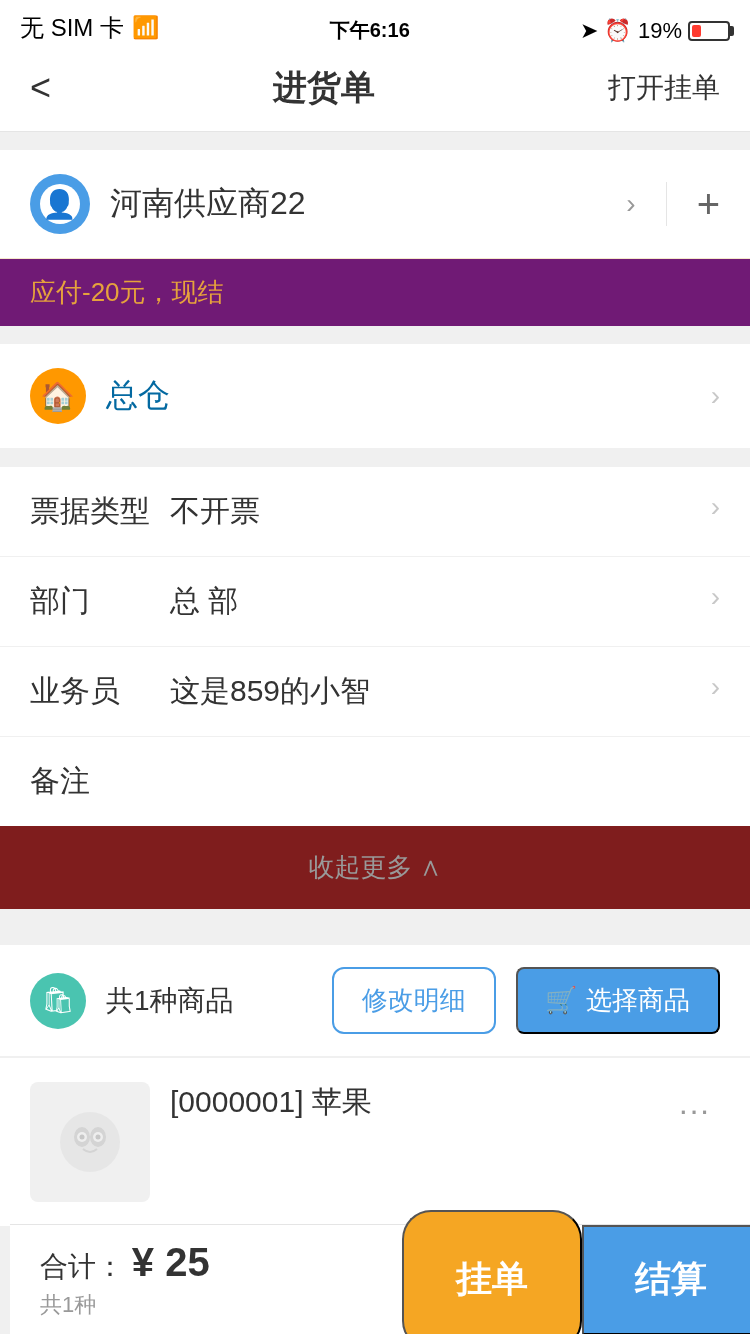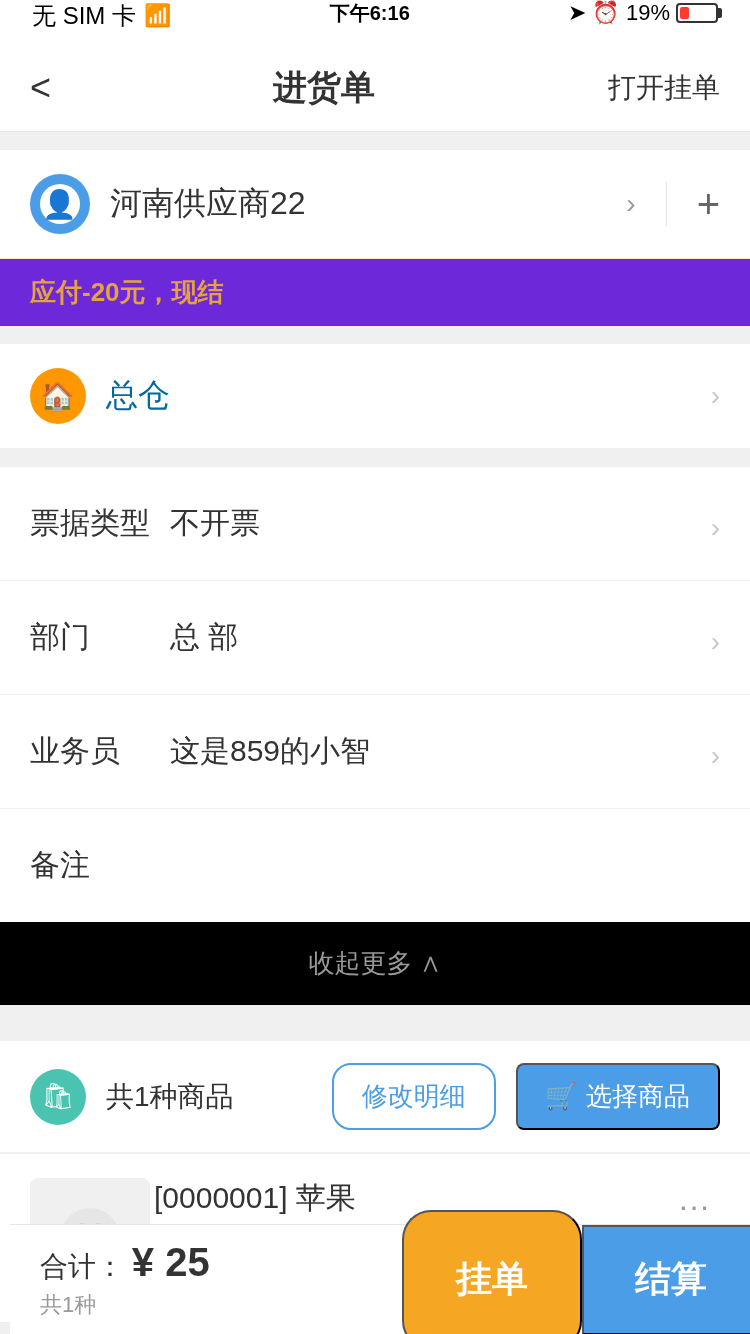--- a/index.html
+++ b/index.html
@@ -11,23 +11,23 @@
       min-height: 1334px;
       overflow-x: hidden;
       font-size: 28px;
     }
 
     
     .status-bar {
       background: #fff;
       height: 44px;
       display: flex;
-      align-items: flex-start;
+      align-items: flex-end;
       justify-content: space-between;
-      padding: 0 32px;
+      padding: 0 20px;
       font-size: 24px;
       font-weight: 500;
     }
     .status-left { display: flex; align-items: center; gap: 8px; }
     .status-right { display: flex; align-items: center; gap: 6px; font-size: 22px; }
     .battery-icon {
       width: 42px; height: 20px; border: 2px solid #333; border-radius: 4px; position: relative; display: inline-flex; align-items: center; padding: 2px;
     }
     .battery-icon::after { content: ''; position: absolute; right: -6px; top: 50%; transform: translateY(-50%); width: 4px; height: 10px; background: #333; border-radius: 0 2px 2px 0; }
     .battery-fill { width: 25%; height: 100%; background: #ff3b30; border-radius: 2px; }
@@ -66,34 +66,33 @@
       width: 60px; height: 60px; border-radius: 50%; background: #4a9de6; display: flex; align-items: center; justify-content: center; margin-right: 20px; flex-shrink: 0;
     }
     .supplier-avatar-inner { width: 40px; height: 40px; border-radius: 50%; background: #fff; display: flex; align-items: center; justify-content: center; }
     .supplier-name { font-size: 32px; color: #333; flex: 1; }
     .supplier-chevron { font-size: 28px; color: #999; margin-right: 30px; }
     .supplier-plus { font-size: 40px; color: #666; }
     .divider-v { width: 1px; height: 44px; background: #e5e5e5; margin-right: 30px; }
 
     
     .notice-bar {
-      background: #6d28d9;
+      background: #701a75;
       padding: 16px 30px;
       font-size: 26px;
       color: #e6a23c;
       border-top: 1px solid #f5e8cc;
-      font-weight: bold;
     }
 
     
     .row-item {
       background: #fff;
       display: flex;
-      align-items: flex-end;
-      padding: 36px 30px;
+      align-items: flex-start;
+      padding: 24px 30px;
       border-bottom: 1px solid #f0f0f0;
       min-height: 88px;
     }
     .row-item:last-child { border-bottom: none; }
     .row-label { font-size: 30px; color: #333; width: 140px; flex-shrink: 0; }
     .row-value { font-size: 30px; color: #333; flex: 1; }
     .row-placeholder { font-size: 30px; color: #ccc; flex: 1; }
     .row-chevron { font-size: 28px; color: #c8c8c8; }
 
     
@@ -104,21 +103,21 @@
       padding: 24px 30px;
       border-bottom: 1px solid #f0f0f0;
     }
     .warehouse-icon {
       width: 56px; height: 56px; border-radius: 50%; background: #ff9800; display: flex; align-items: center; justify-content: center; margin-right: 20px; font-size: 28px; color: #fff; flex-shrink: 0;
     }
     .warehouse-name { font-size: 32px; color: #0369a1; flex: 1; }
 
     
     .collapse-row {
-      background: #000000;
+      background: #7f1d1d;
       display: flex;
       align-items: center;
       justify-content: center;
       padding: 24px;
       font-size: 26px;
       color: #999;
     }
 
     
     .product-header {
@@ -127,34 +126,34 @@
       align-items: center;
       padding: 22px 30px;
       margin-top: 18px;
       gap: 20px;
     }
     .product-icon {
       width: 56px; height: 56px; border-radius: 50%; background: #4ac4b0; display: flex; align-items: center; justify-content: center; font-size: 26px; color: #fff; flex-shrink: 0;
     }
     .product-count { font-size: 28px; color: #333; flex: 1; }
     .btn-outline {
-      border: 2px solid #4a9de6; color: #4a9de6; background: #fff; padding: 14px 28px; border-radius: 19px; font-size: 26px;
+      border: 2px solid #4a9de6; color: #4a9de6; background: #fff; padding: 14px 28px; border-radius: 12px; font-size: 26px;
     }
     .btn-filled {
       background: #4a9de6; color: #fff; padding: 14px 28px; border-radius: 8px; font-size: 26px; display: flex; align-items: center; gap: 8px;
     }
 
     
     .product-card {
       background: #fff;
       display: flex;
       align-items: flex-start;
       padding: 24px 30px;
       margin-top: 2px;
-      gap: 4px;
+      gap: 20px;
     }
     .product-thumb {
       width: 120px; height: 120px; background: #f0f0f0; border-radius: 8px; display: flex; align-items: center; justify-content: center; flex-shrink: 0;
     }
     .product-thumb-inner { width: 70px; height: 70px; opacity: 0.3; }
     .product-info { flex: 1; }
     .product-name { font-size: 30px; color: #333; margin-bottom: 16px; }
     .product-calc { font-size: 28px; color: #666; }
     .product-calc span { color: #4a9de6; }
     .product-more { font-size: 32px; color: #999; padding: 10px; }

